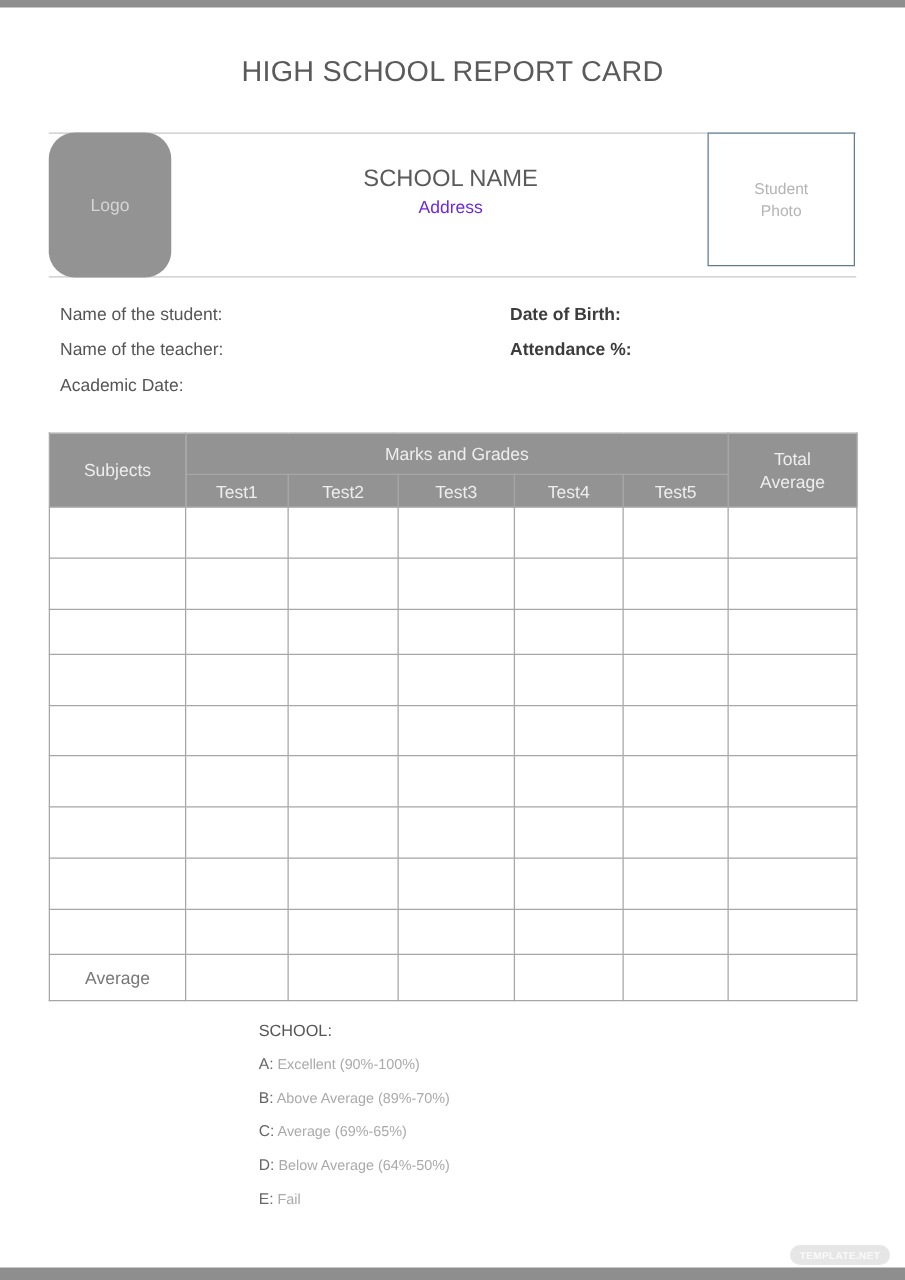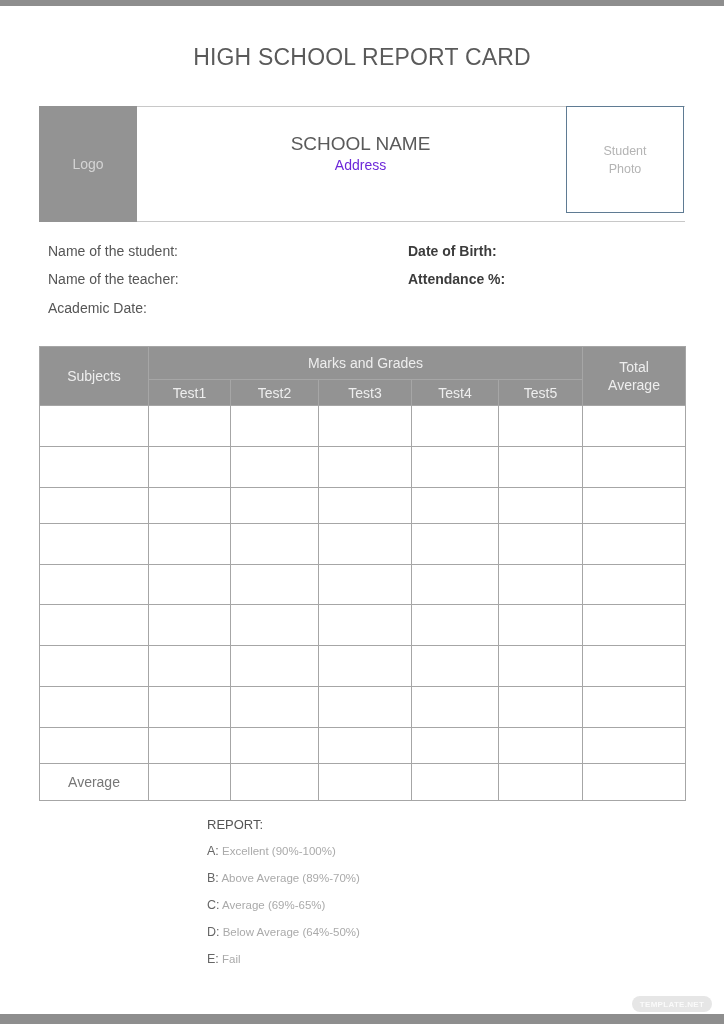--- a/index.html
+++ b/index.html
@@ -2,21 +2,21 @@
 <html><head>
 <meta charset="utf-8">
 <style>
   html, body { margin:0; padding:0; }
   body { width:724px; height:1024px; position:relative; background:#ffffff; overflow:hidden; font-family:"Liberation Sans", sans-serif; color:#555; }
   .topbar { position:absolute; left:0; top:0; width:724px; height:6px; background:#8e8e8e; }
   .bottombar { position:absolute; left:0; top:1014px; width:724px; height:10px; background:#8e8e8e; }
   .title { position:absolute; left:0; top:44px; width:724px; text-align:center; font-size:23px; color:#5a5a5a; letter-spacing:0.2px; }
 
   .header-box { position:absolute; left:39px; top:106px; width:646px; height:116px; border-top:1px solid #c8c8c8; border-bottom:1px solid #c8c8c8; box-sizing:border-box; }
-  .logo { position:absolute; left:39px; top:106px; width:98px; height:116px; background:#939393; color:#d4d4d4; font-size:14px; display:flex; align-items:center; justify-content:center; }
+  .logo { position:absolute; left:39px; top:106px; width:98px; height:116px; background:#939393; color:#d4d4d4; font-size:14px; display:flex; align-items:center; justify-content:center;border-radius:21px; }
   .school { position:absolute; left:146px; top:132px; width:429px; text-align:center; }
   .school-name { font-size:19px; color:#5a5a5a; line-height:24px; }
   .school-address { font-size:14px; color:#6d28d9; line-height:18px; }
   .photo { position:absolute; left:566px; top:106px; width:118px; height:107px; border:1.5px solid #5f7b93; box-sizing:border-box; background:#fff; color:#b4b4b4; font-size:12.5px; line-height:18px; display:flex; align-items:center; justify-content:center; text-align:center; }
 
   .info { position:absolute; font-size:14px; color:#555; }
   .info.bold { font-weight:bold; color:#3c3c3c;text-align:center; }
 
   table.grades { position:absolute; left:39px; top:346px; border-collapse:collapse; table-layout:fixed; }
   table.grades th { background:#939393; color:#eeeeee; font-weight:normal; font-size:14px; border:1px solid #a6a6a6; padding:0; }
@@ -172,21 +172,21 @@
         <td></td>
         <td></td>
         <td></td>
         <td></td>
         <td></td>
     </tr>
   </tbody>
 </table>
 
 <div class="legend">
-  <div class="head">REPORT:</div>
+  <div class="head">SCHOOL:</div>
   <div class="row"><span class="key">A:</span> <span>Excellent (90%-100%)</span></div>
   <div class="row"><span class="key">B:</span> <span>Above Average (89%-70%)</span></div>
   <div class="row"><span class="key">C:</span> <span>Average (69%-65%)</span></div>
   <div class="row"><span class="key">D:</span> <span>Below Average (64%-50%)</span></div>
   <div class="row"><span class="key">E:</span> <span>Fail</span></div>
 </div>
 
 <div class="watermark">TEMPLATE.NET</div>
 
 <div class="bottombar"></div>

